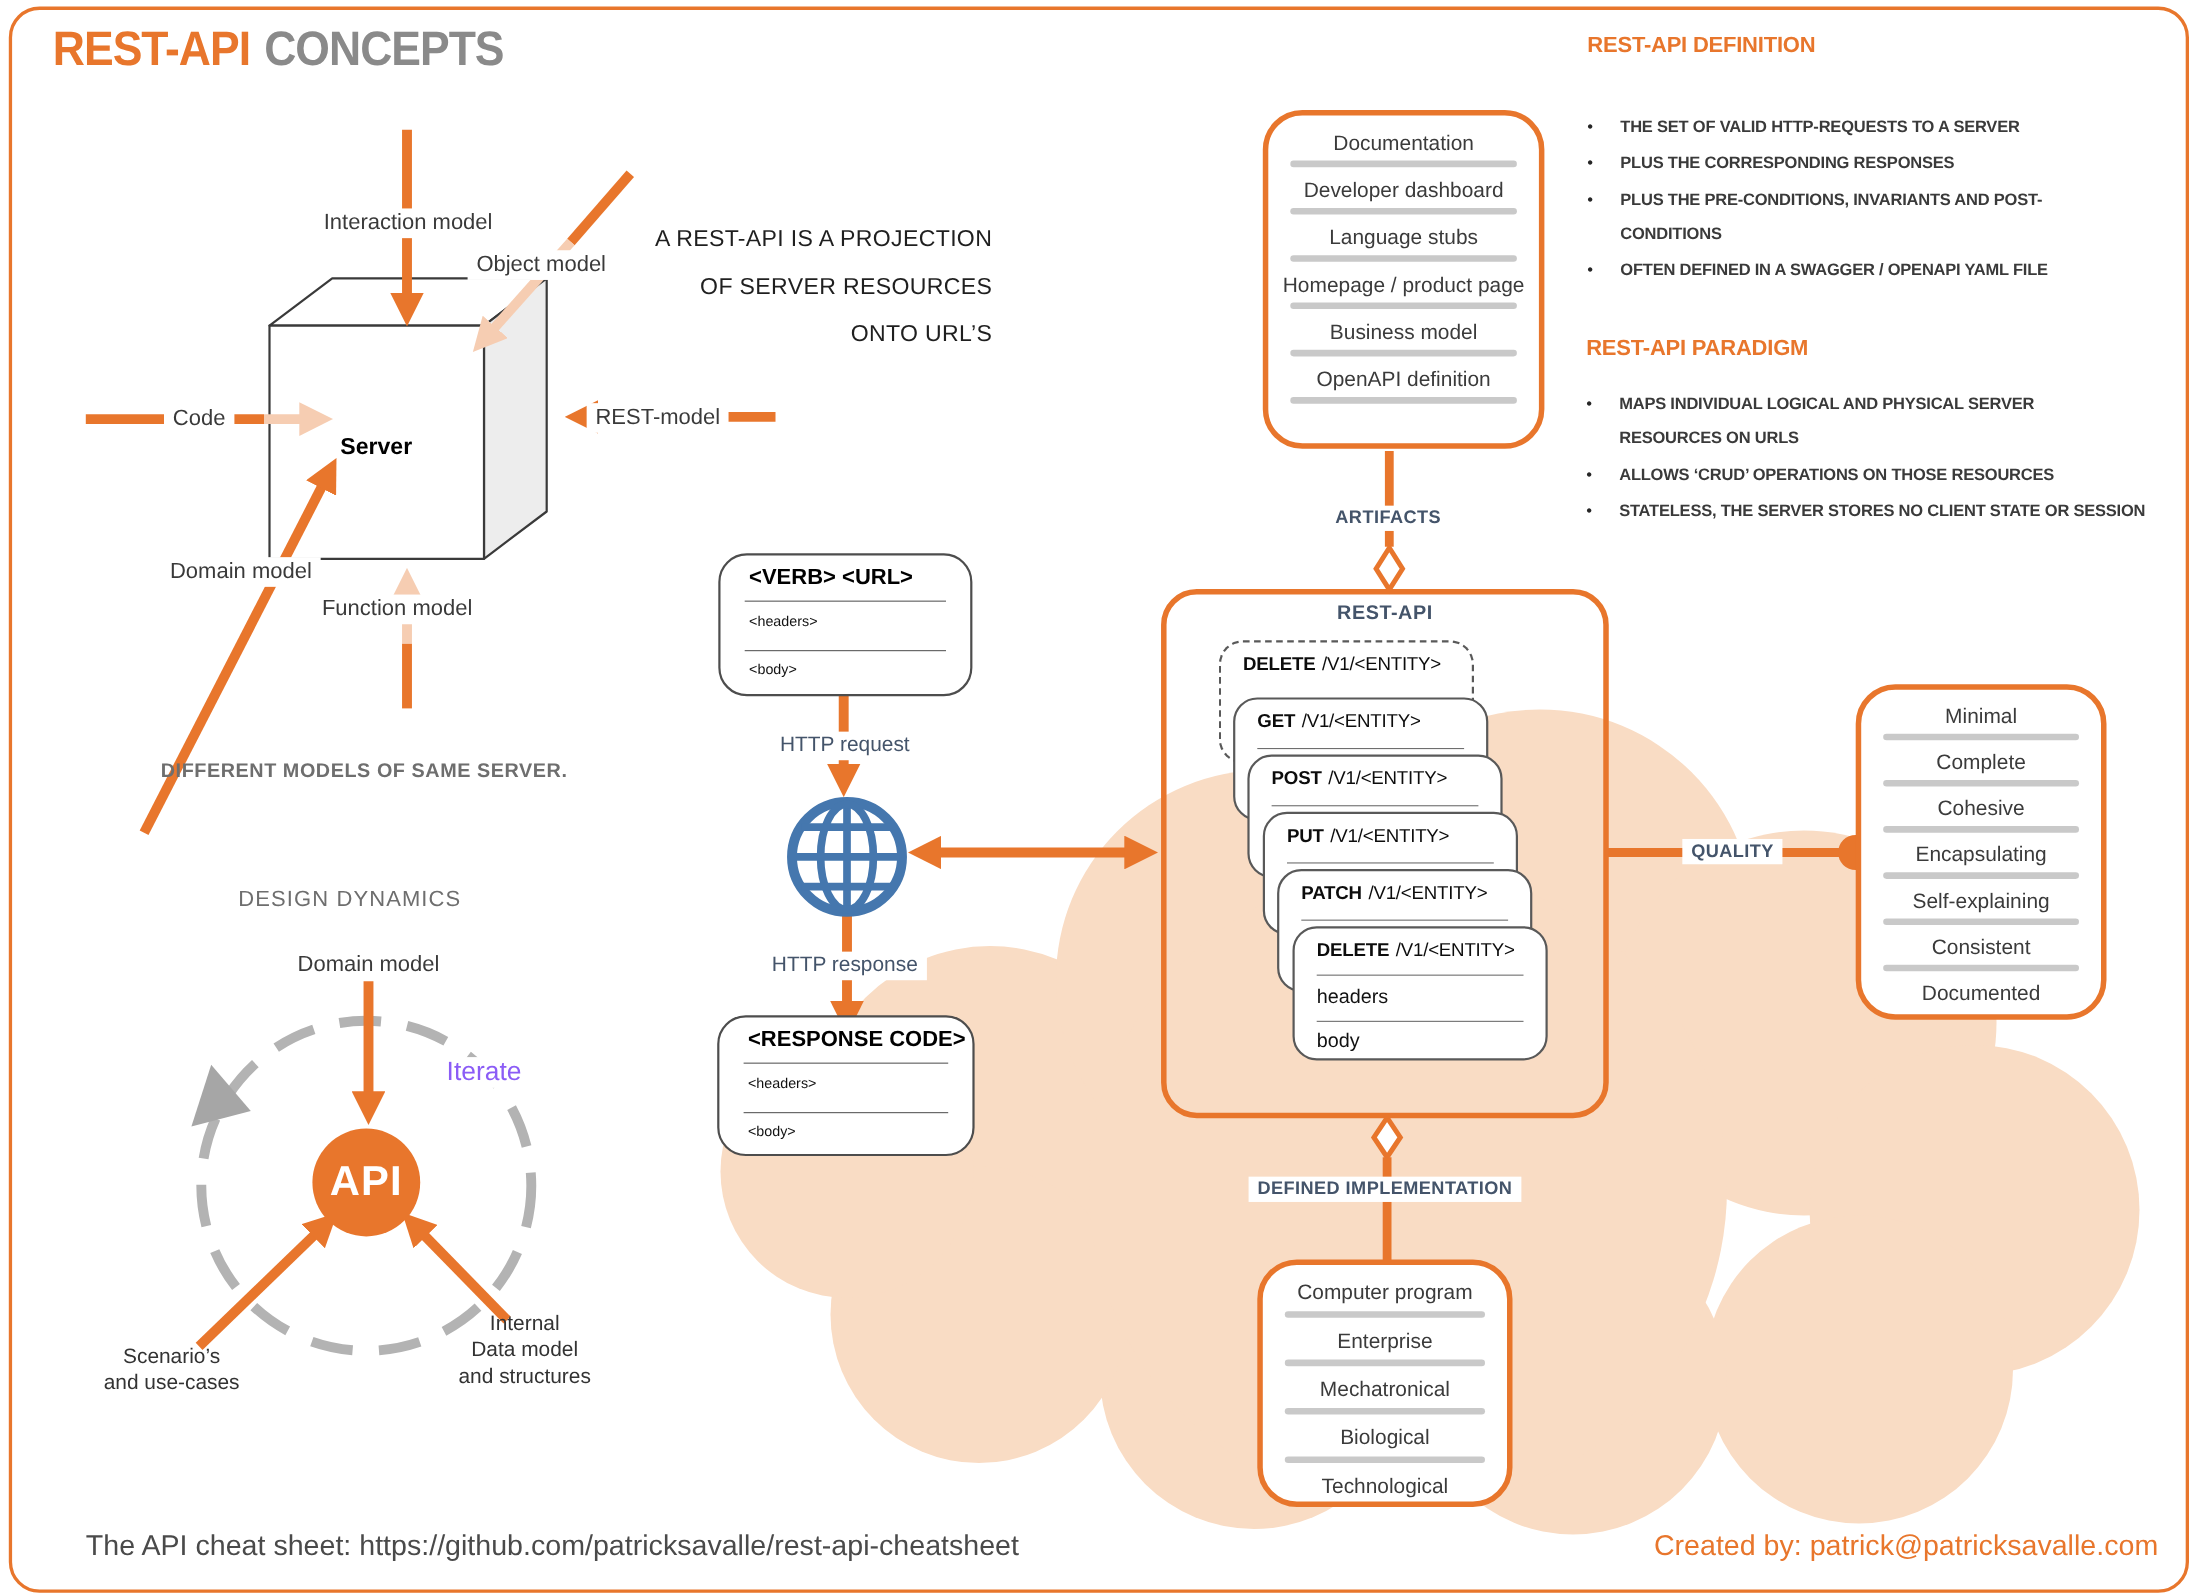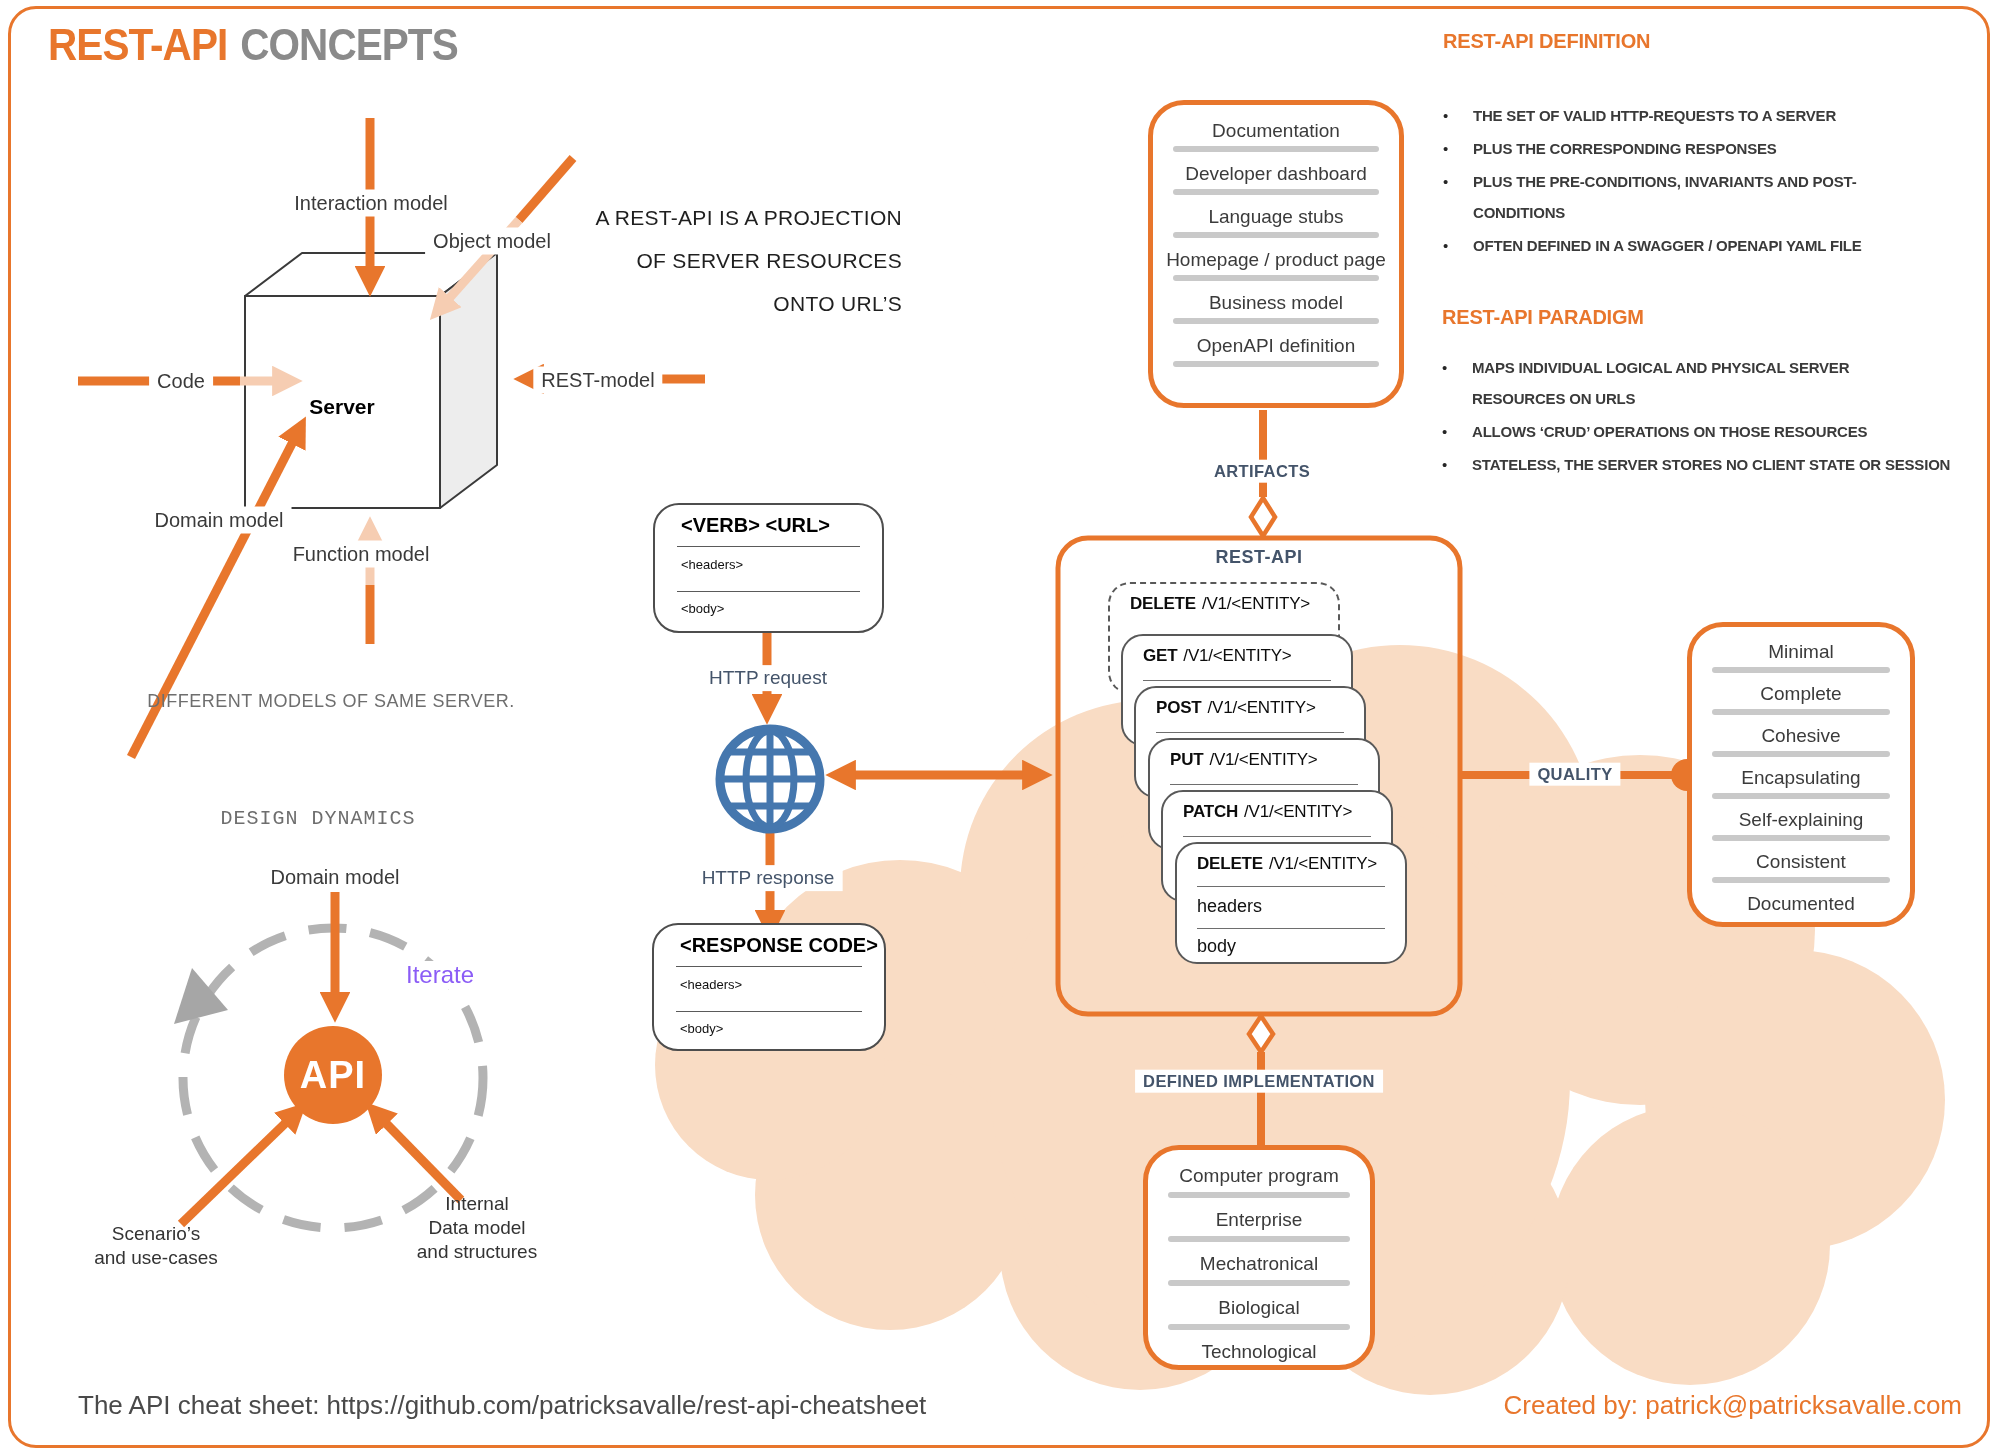--- a/index.html
+++ b/index.html
@@ -16,22 +16,22 @@
 
   
   .chip{position:absolute;transform:translate(-50%,-50%);background:#fff;padding:1px 8px;font-size:20px;color:#3a3a3a;white-space:nowrap;line-height:1.25;}
   .chip.caps{font-size:16.5px;font-weight:700;color:#44546A;letter-spacing:.4px;}
   .chip.blue{color:#44546A;}
   .chip.bold18{font-size:18px;font-weight:700;color:#44546A;letter-spacing:.5px;}
 
   
   .projection{position:absolute;right:1098px;top:196px;text-align:right;font-size:21px;color:#1f1f1f;line-height:43px;letter-spacing:.3px;white-space:nowrap;}
 
-  .caption{position:absolute;transform:translate(-50%,-50%);font-size:18px;letter-spacing:.5px;color:#6e6e6e;white-space:nowrap;}
-  .dd-title{position:absolute;transform:translate(-50%,-50%);font-size:20px;letter-spacing:1px;color:#6e6e6e;white-space:nowrap;font-family:Liberation Mono, monospace;}
+  .caption{position:absolute;transform:translate(-50%,-50%);font-size:18px;letter-spacing:.5px;color:#6e6e6e;white-space:nowrap;font-weight:bold;}
+  .dd-title{position:absolute;transform:translate(-50%,-50%);font-size:20px;letter-spacing:1px;color:#6e6e6e;white-space:nowrap;}
 
   
   .sect-title{position:absolute;font-size:20px;font-weight:700;color:#E8762C;letter-spacing:-.2px;white-space:nowrap;}
   .bullets{position:absolute;}
   .bullets.def{width:460px;}
   .bullets.par{width:545px;}
   .bullet{display:flex;margin-bottom:2px;}
   .bullet .dot{width:30px;flex:0 0 30px;font-size:15px;line-height:31px;color:#262626;}
   .bullet .bt{font-size:15px;font-weight:700;letter-spacing:-.2px;line-height:31px;color:#3a3a3a;}
   .bullets.def .bt{max-width:415px;}

